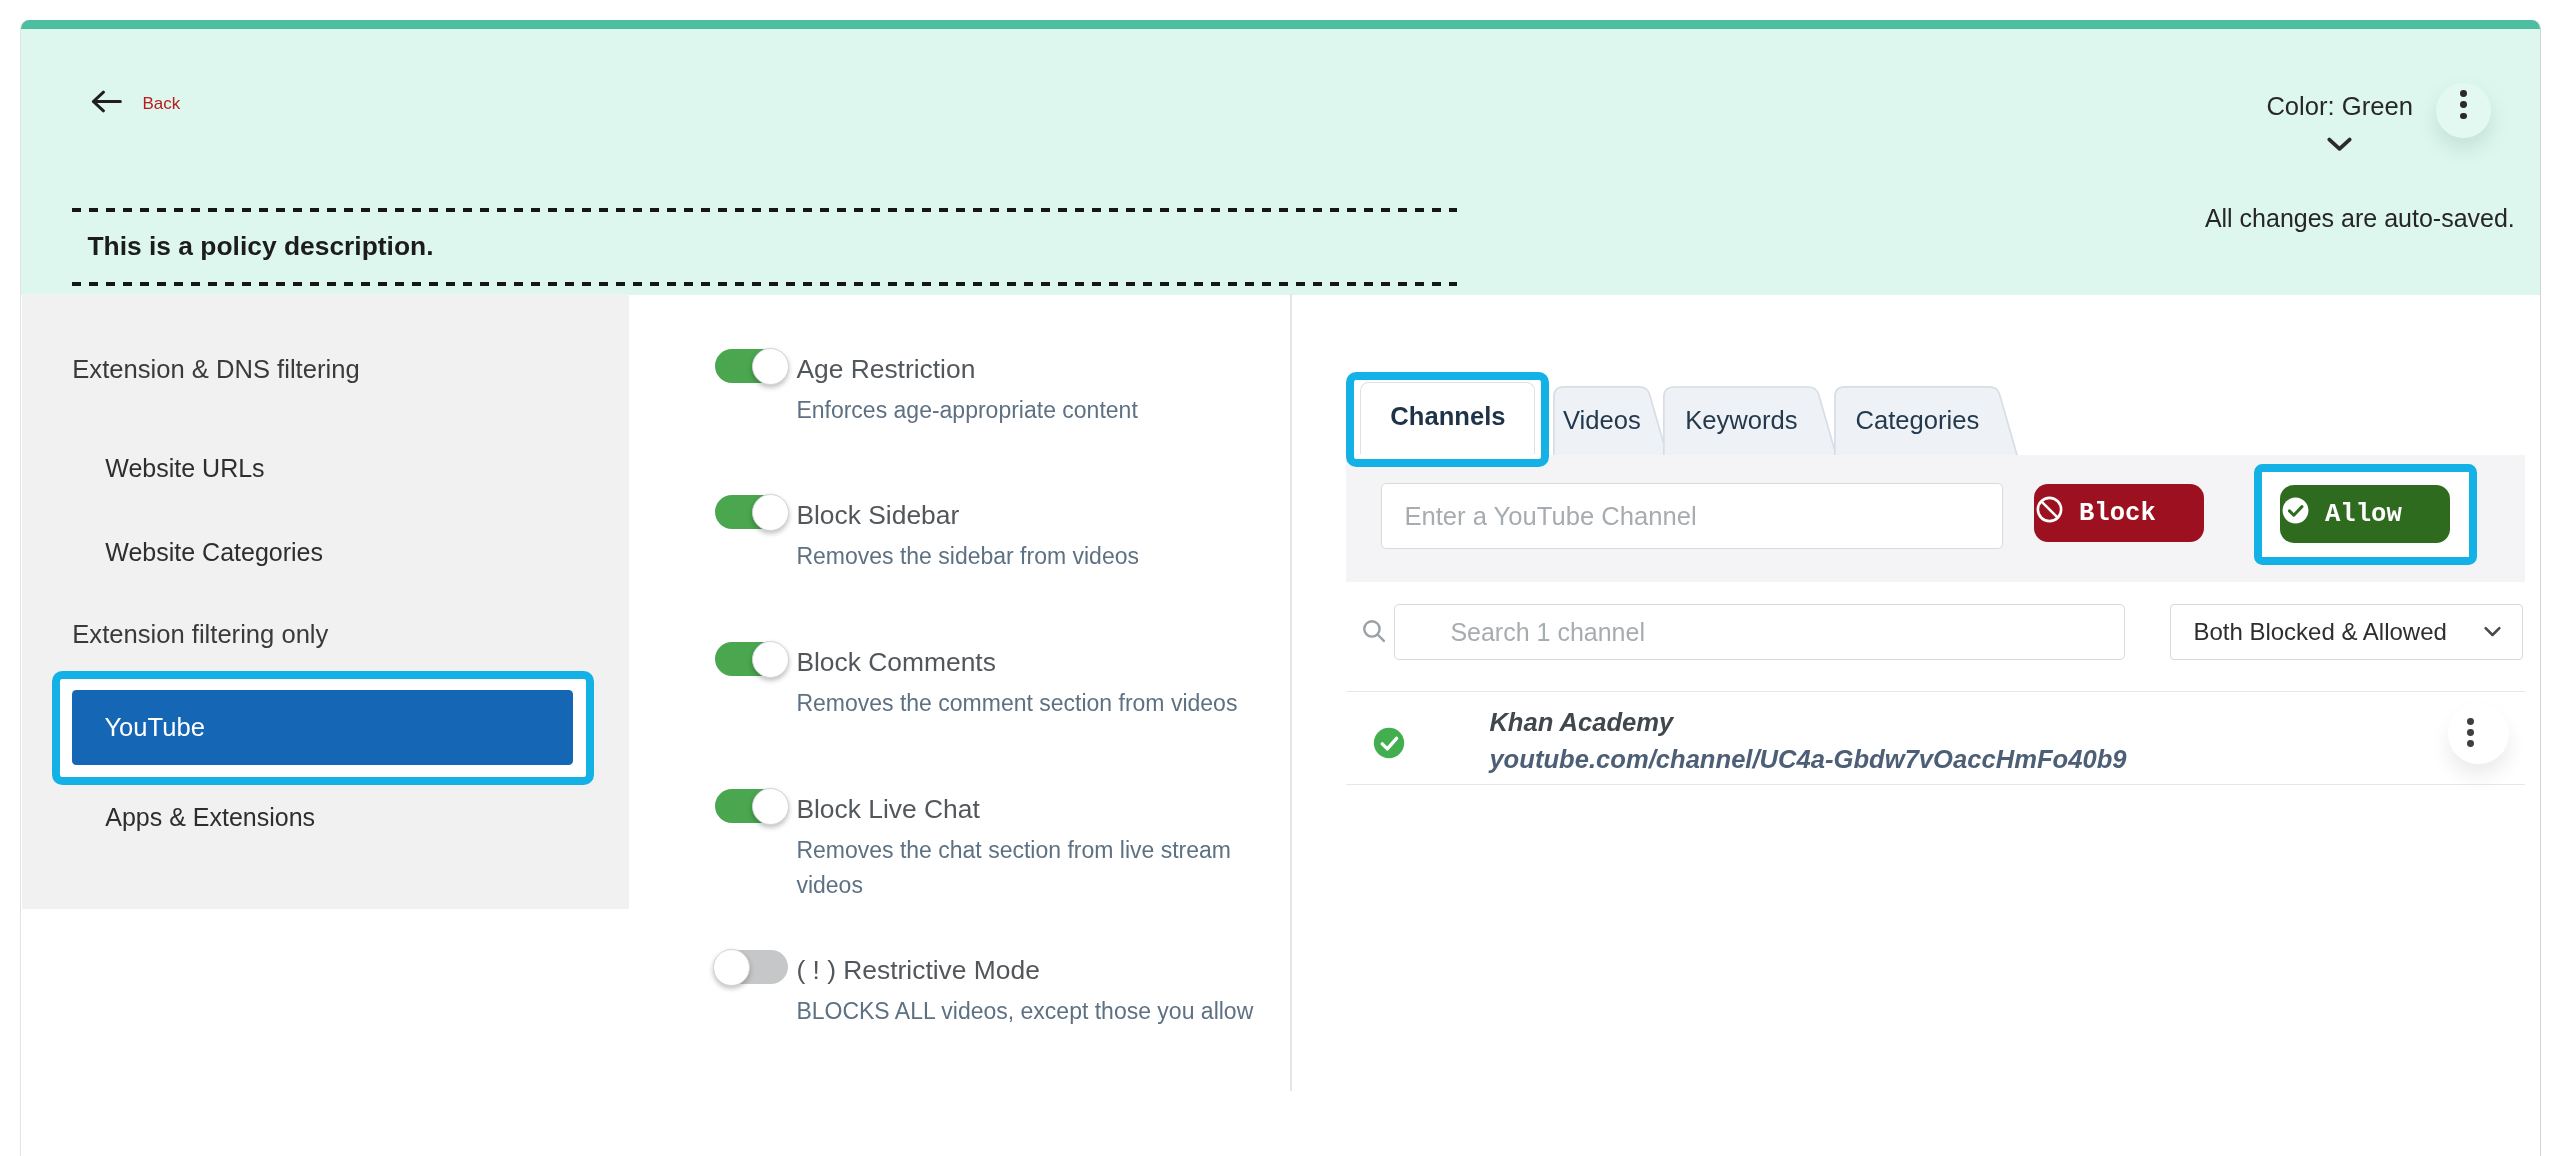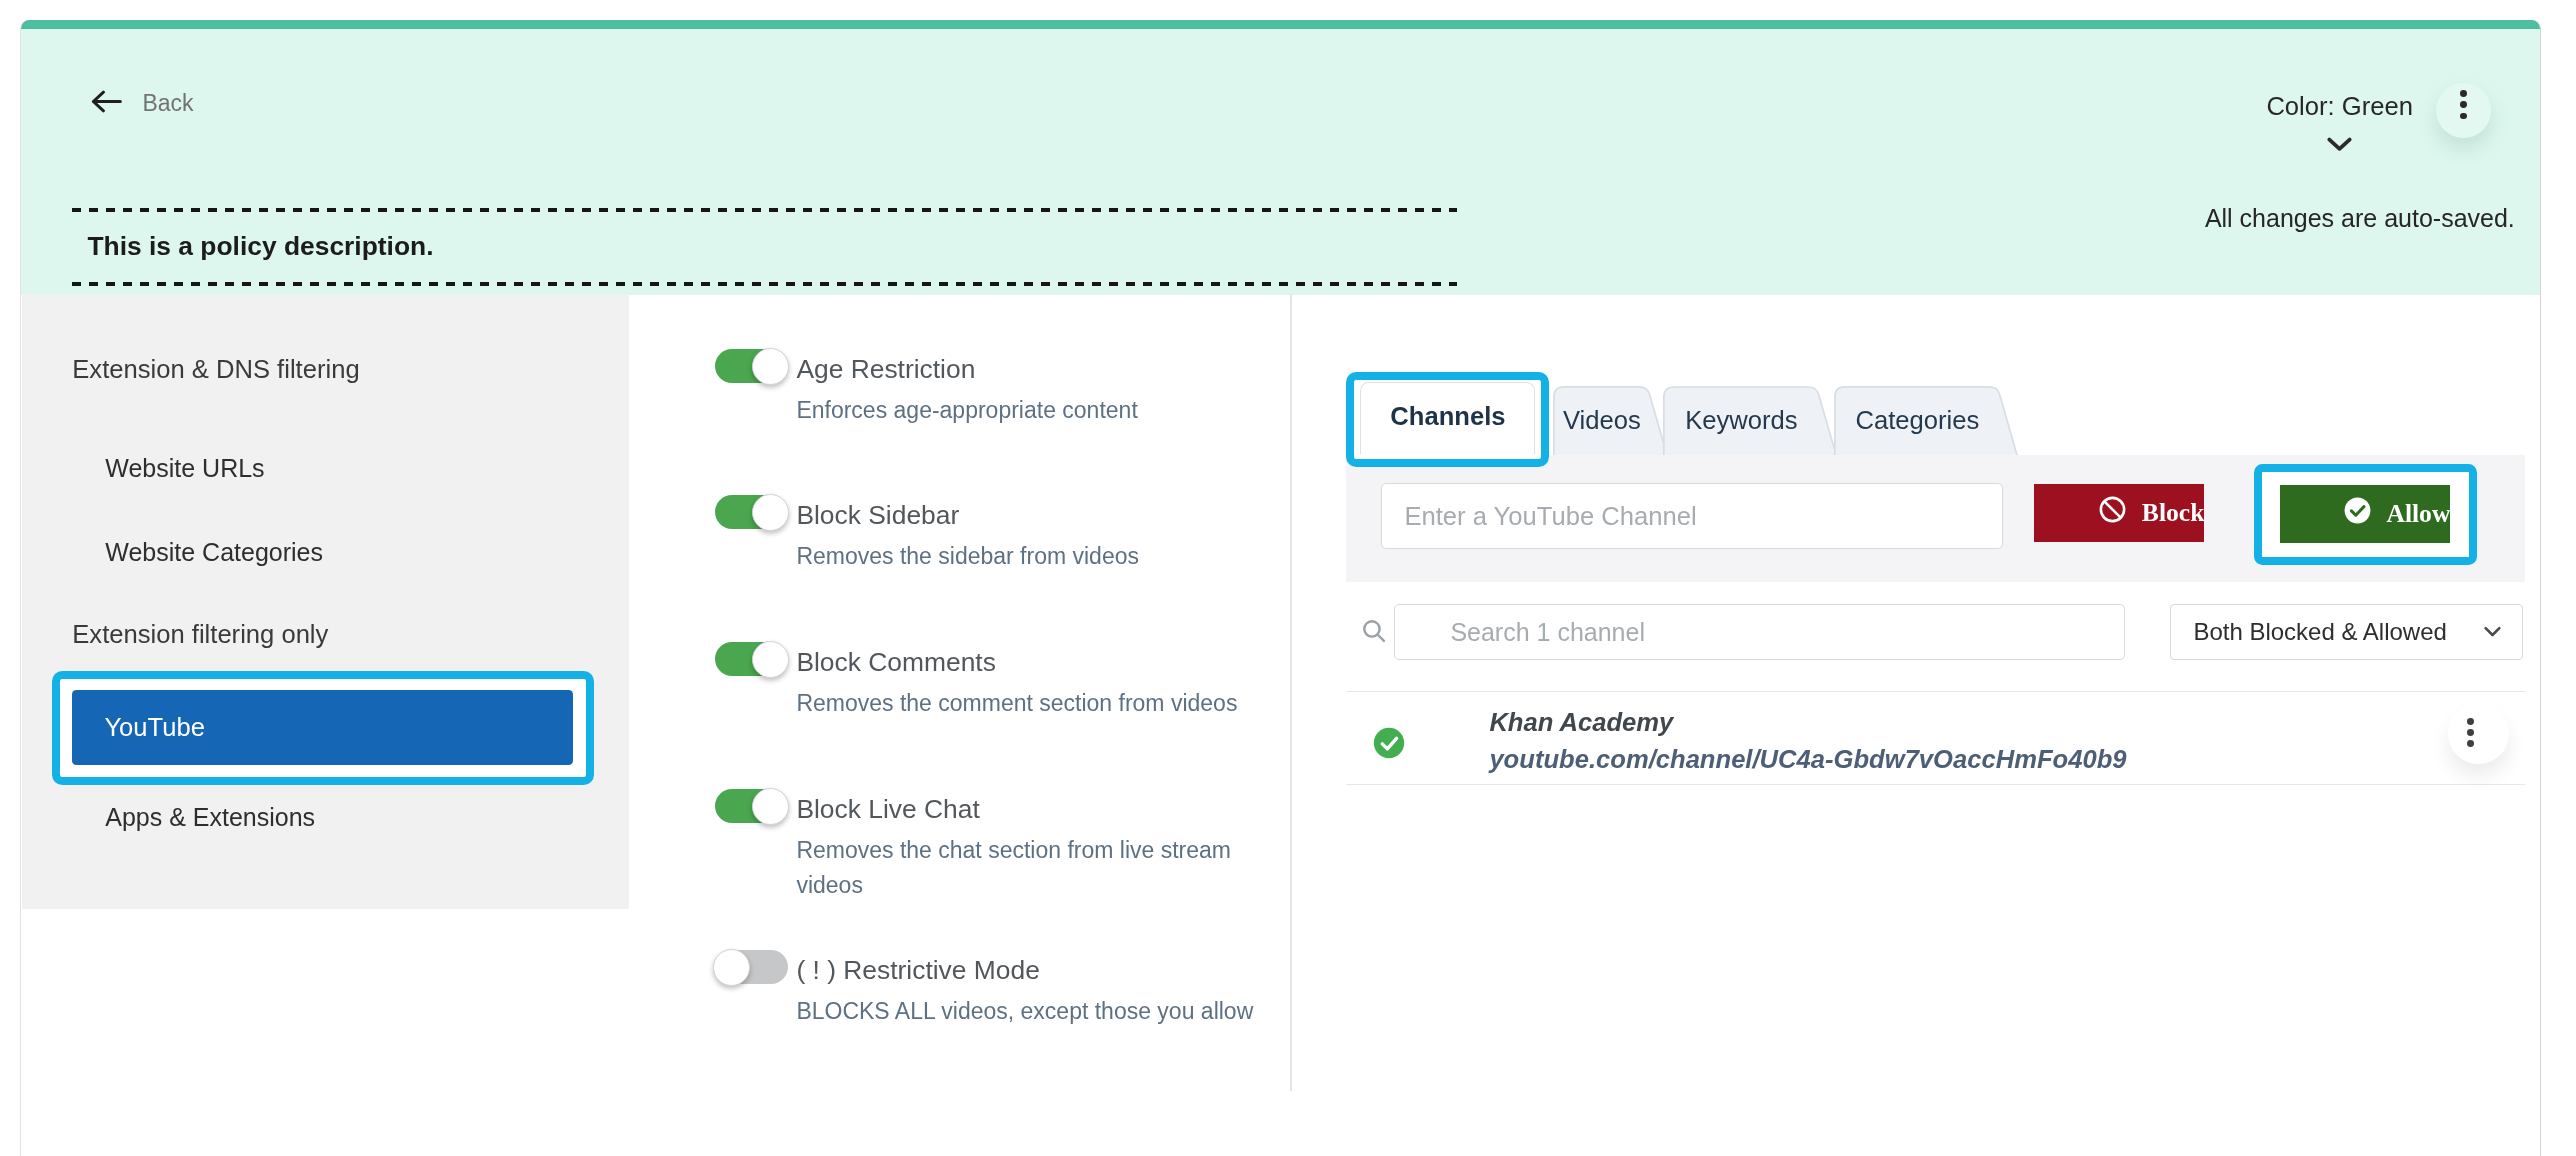--- a/index.html
+++ b/index.html
@@ -8,21 +8,21 @@
   .page { position:relative; width:2576px; height:1157px; overflow:hidden; background:#fff; }
   .card { position:absolute; left:20.4px; top:20.4px; width:2521px; height:1136px;
     background:#fff; border-left:1.7px solid #e3e3e3; border-right:1.7px solid #d4d4d4;
     border-radius:8.5px 8.5px 0 0; }
   .abs { position:absolute; }
 
   
   .teal-bar { position:absolute; left:0; top:0; width:100%; height:8.5px; background:#4dbfa1; border-radius:8.5px 8.5px 0 0; }
   .mint { position:absolute; left:0; top:8.5px; width:100%; height:266px; background:#ddf7ee; }
   .back-btn { position:absolute; left:68px; top:68px; display:flex; align-items:center; gap:19px; cursor:pointer; }
-  .back-label { font-size:23px; color:#737373; line-height:29px; }
+  .back-label { font-size:17px; color:#b91c1c; line-height:29px; }
   .page-title { position:absolute; left:66px; top:124px; font-size:49px; font-weight:700; color:#262626; letter-spacing:-0.4px; }
   .dotted { position:absolute; left:51px; width:1385px; height:3.4px;
     background:repeating-linear-gradient(90deg,#161616 0 9.4px,transparent 9.4px 17px); }
   .dotted.l1 { top:188px; } .dotted.l2 { top:262px; }
   .policy-desc { position:absolute; left:66px; top:211px; font-size:26.4px; font-weight:700; color:#1c1c1c; }
   .color-select { position:absolute; left:2245px; top:72px; display:flex; align-items:center; gap:15.3px; cursor:pointer;flex-direction:column; }
   .color-label { font-size:25.6px; color:#272727; line-height:29px; }
   .hover-circle { position:absolute; left:2415px; top:63px; width:55px; height:55px; border-radius:50%;
     background:rgba(255,255,255,0.18); box-shadow:0 10.2px 19px rgba(70,110,100,0.16); }
   .kebab { position:absolute; display:flex; flex-direction:column; align-items:center; gap:4.3px; cursor:pointer; }
@@ -63,22 +63,22 @@
   .ftab { position:absolute; top:365px; cursor:pointer; }
   .ftab .lbl { position:absolute; left:0; top:20.4px; width:calc(100% - 19px); text-align:center;
     font-size:25.6px; color:#24394e; }
   .panel { position:absolute; left:1325px; top:435px; width:1179px; height:127px; background:#f4f4f6; z-index:1; }
 
   
   .chan-input { position:absolute; left:1360px; top:463px; width:622px; height:66px; background:#fff;
     border:1.7px solid #d9d9d9; border-radius:5.1px; padding:16px 22px; font-size:25.6px; color:#333;
     font-family:inherit; z-index:2; }
   .chan-input::placeholder, .search-input::placeholder { color:#a7acb1; opacity:1; }
-  .btn { position:absolute; display:flex; align-items:center; justify-content:flex-end; gap:13.6px;
-    border:none; border-radius:0; color:#fff; font-size:25.6px; font-weight:700; font-family:Liberation Serif, serif; cursor:pointer; z-index:2; }
+  .btn { position:absolute; display:flex; align-items:center; justify-content:flex-start; gap:13.6px;
+    border:none; border-radius:14px; color:#fff; font-size:25.6px; font-weight:700; font-family:Liberation Mono, monospace; cursor:pointer; z-index:2; }
   .btn-block { left:2013px; top:464px; width:170px; height:58px; background:#9d101f; }
   .allow-ring { position:absolute; left:2233px; top:444px; width:223px; height:101px;
     border:8.5px solid #14b1e6; border-radius:8.5px; background:#fff; z-index:2; }
   .btn-allow { left:2259px; top:465px; width:170px; height:58px; background:#2e6b1e; z-index:3; }
 
   .search-wrap { position:absolute; left:1325px; top:584px; width:779px; height:56px;padding-left:48px; }
   .search-input { width:100%; height:100%; background:#fff; border:1.7px solid #d9d9d9; border-radius:5.1px;
     padding:0 22px 0 55px; font-size:25px; color:#333; font-family:inherit; }
   .search-icon { position:absolute; left:13.6px; top:12.8px; }
   .dropdown { position:absolute; left:2149px; top:584px; width:353px; height:56px; background:#fff;

